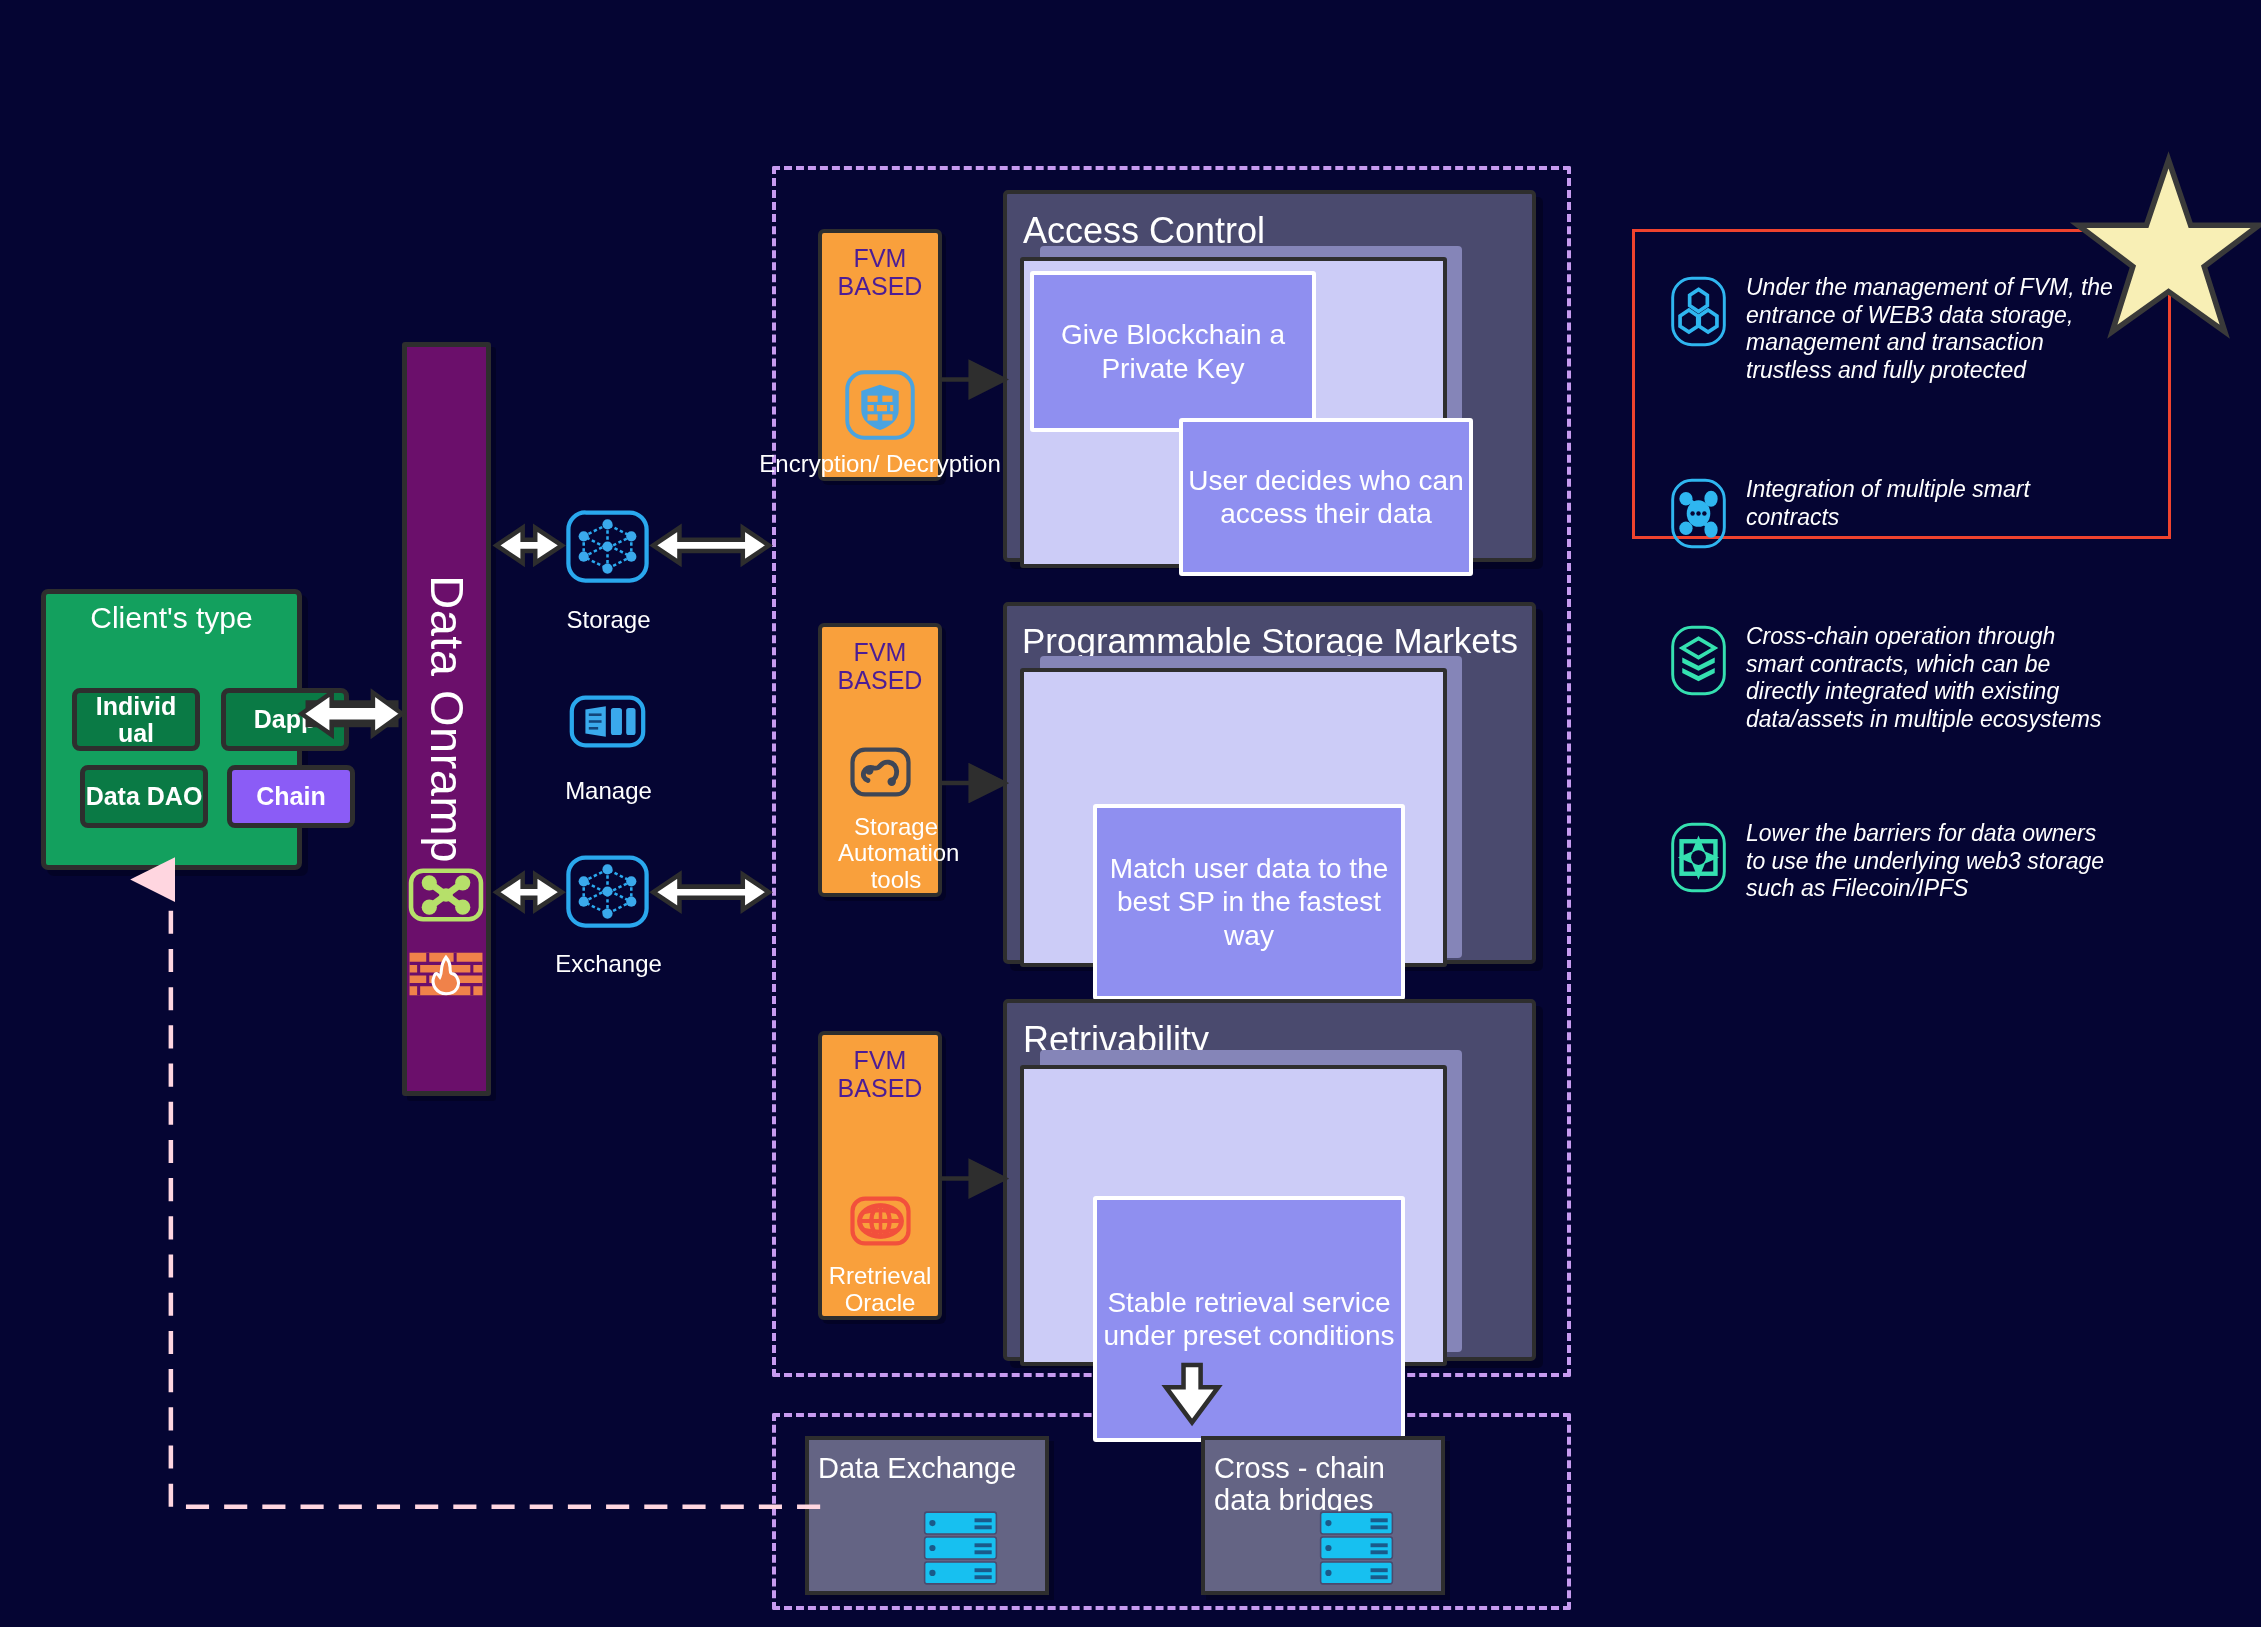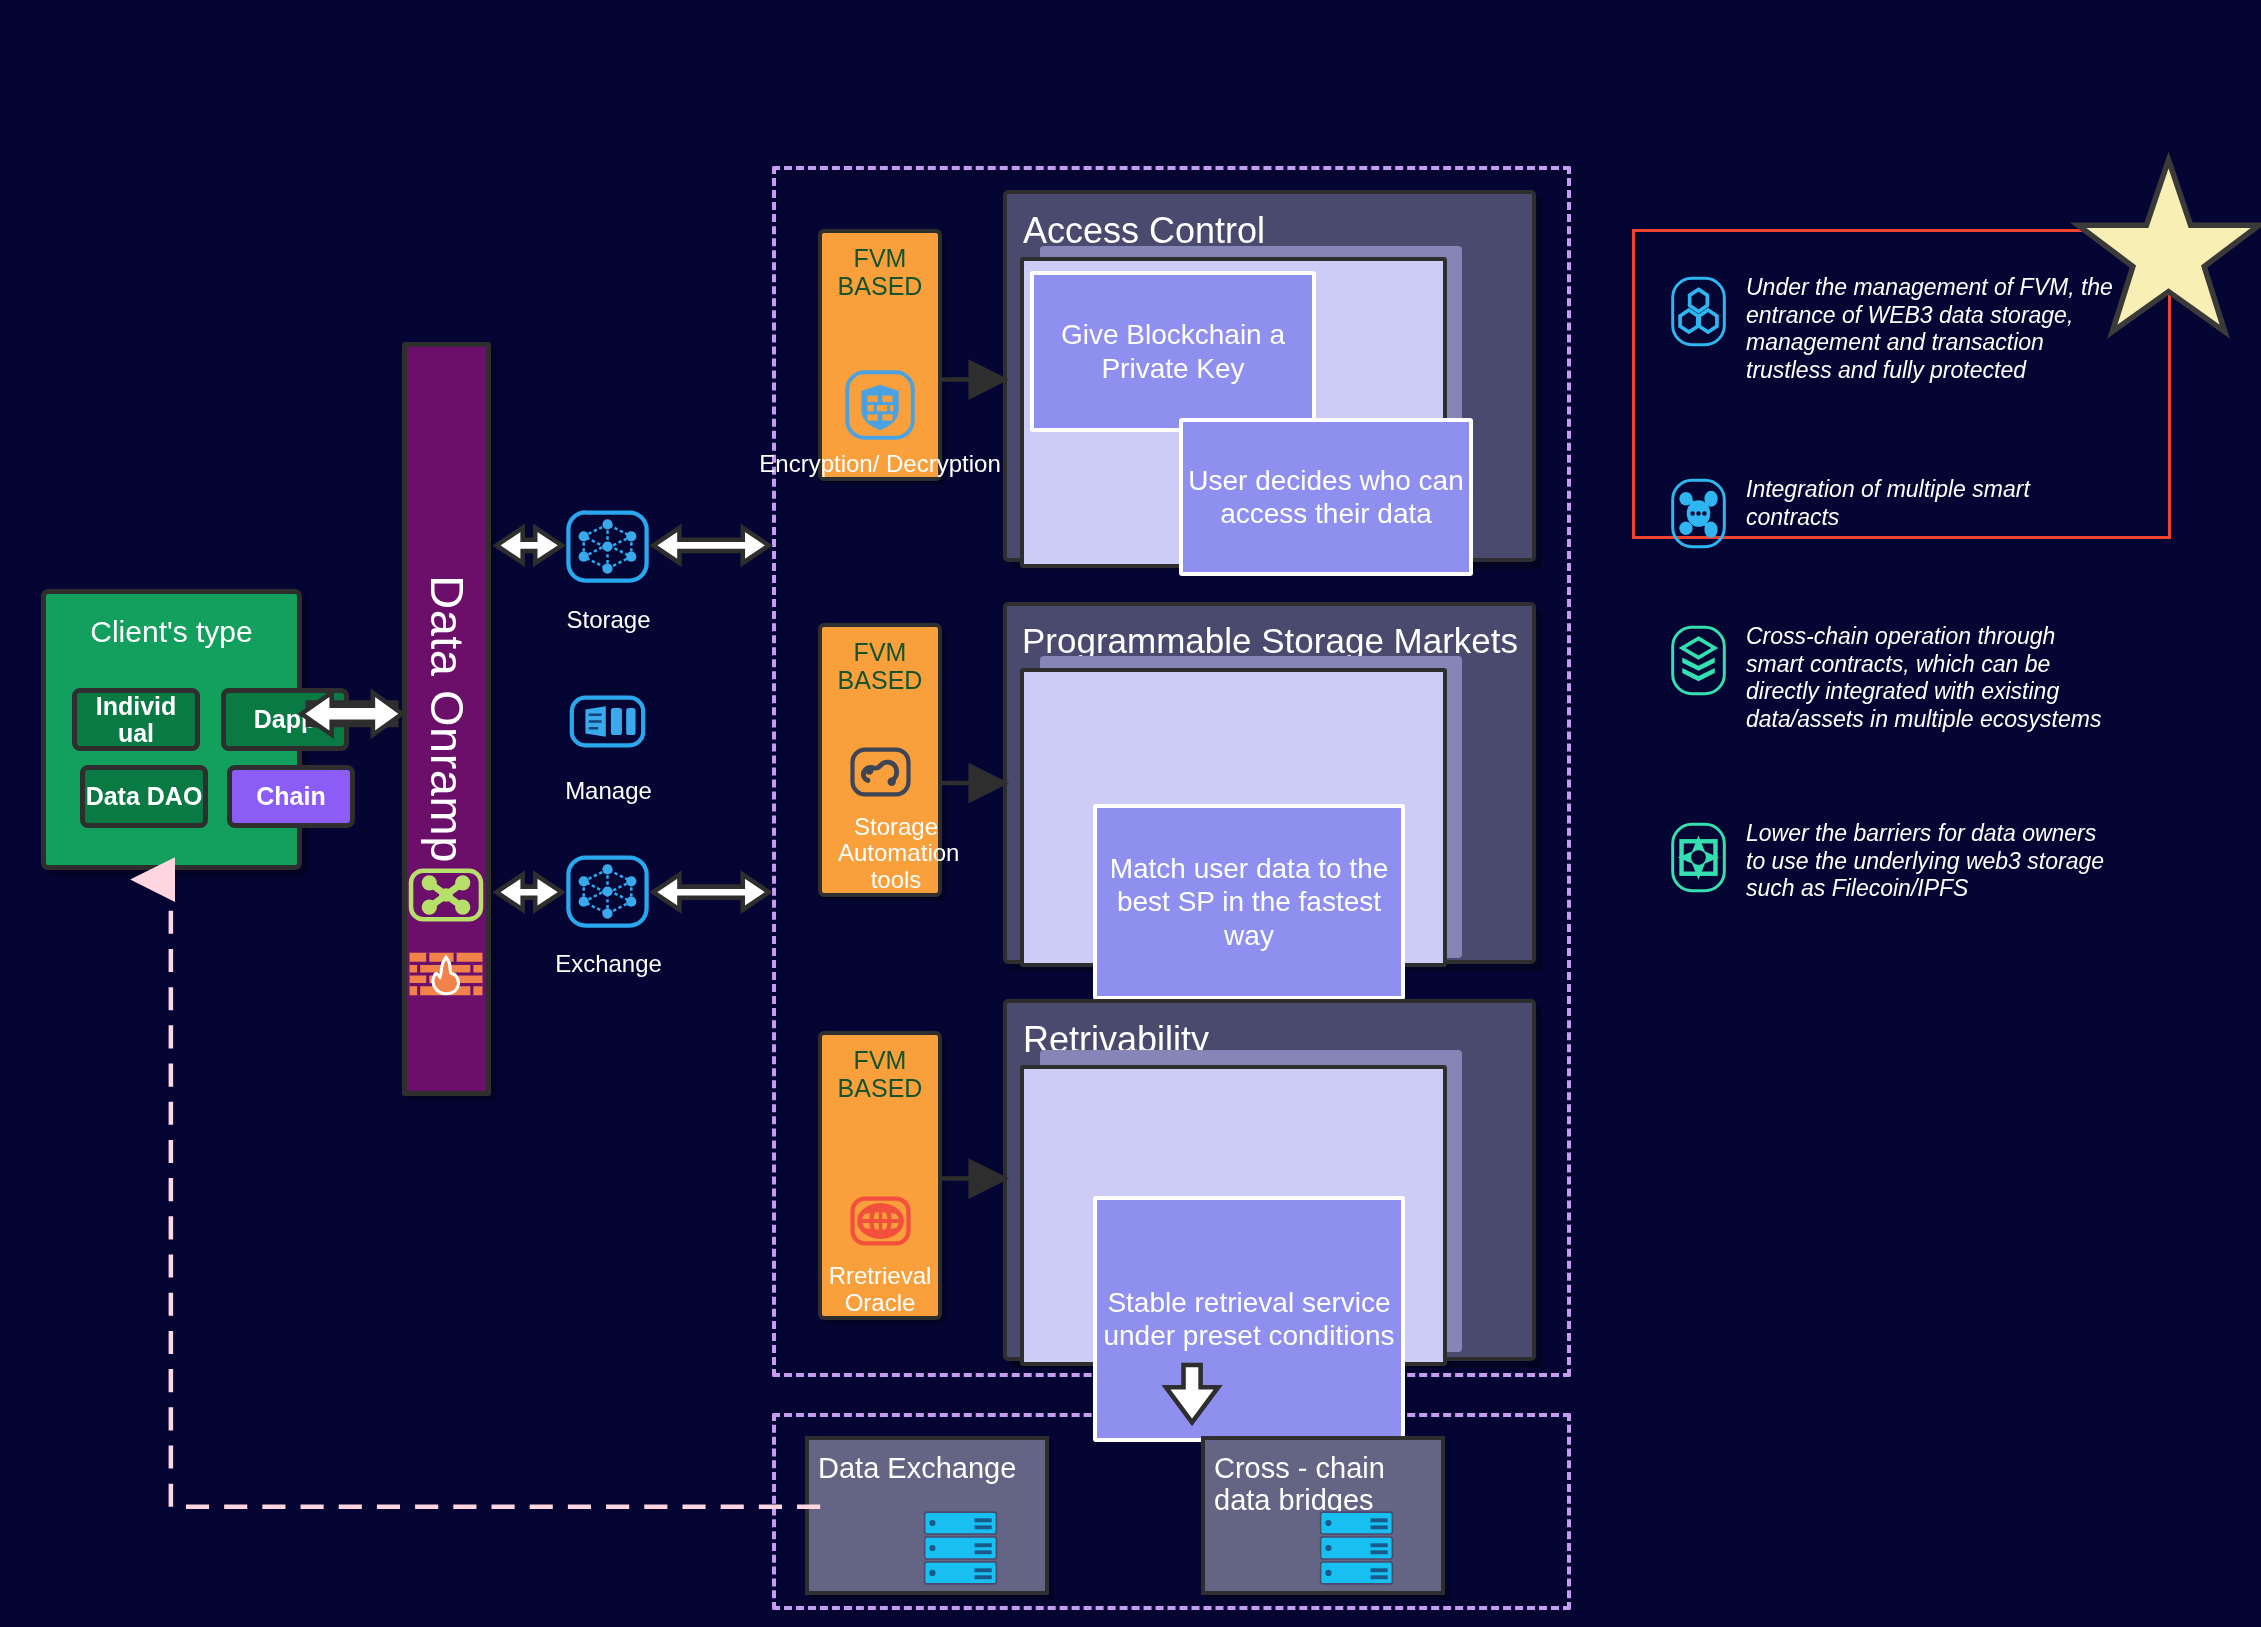--- a/index.html
+++ b/index.html
@@ -22,21 +22,21 @@
   #offline{left:514px;top:39px;width:236px;height:312px;}
   #offline .t{padding-top:13px;text-align:center;font-size:31px;line-height:1.14;}
   #offline .mid{left:20px;top:117px;width:192px;height:178px;}
   #offline .lc{left:9px;top:153px;width:211px;height:146px;
                color:#3a3a3a;font-size:26px;line-height:1.2;text-align:center;
                display:flex;align-items:center;justify-content:center;padding:3px;}
 
   
   #client{left:41px;top:589px;width:261px;height:281px;background:#13a05e;
           border:5.5px solid #2e2e2e;border-radius:7px;box-shadow:6px 6px 0 rgba(0,0,0,.25);}
-  #client .hd{color:#fff;font-size:30px;text-align:center;padding-top:21px;}
+  #client .hd{color:#fff;font-size:30px;text-align:center;padding-top:7px;}
   .chip{position:absolute;border:5.5px solid #2e2e2e;border-radius:8px;color:#fff;
         display:flex;align-items:center;justify-content:center;text-align:center;
         font-size:25px;line-height:1.08;font-weight:bold;}
   #chip0{left:26px;top:94px;width:118px;height:53px;background:#0a7a45;}
   #chip1{left:175px;top:94px;width:118px;height:53px;background:#0a7a45;}
   #chip2{left:34px;top:171px;width:118px;height:53px;background:#0a7a45;}
   #chip3{left:181px;top:171px;width:118px;height:53px;background:#8b5cf6;}
 
   
   #onramp{left:402px;top:342px;width:89px;height:754px;background:#6b0f6b;
@@ -54,21 +54,21 @@
   
   #dashmain{left:772px;top:166px;width:799px;height:1211px;
             border:4.5px dashed #c79bf0;border-radius:2px;}
   #dashbottom{left:772px;top:1413px;width:799px;height:197px;
             border:4.5px dashed #c79bf0;border-radius:2px;}
 
   
   .fvm{position:absolute;width:116px;background:#f9a03c;border:4.5px solid #2e2e2e;
        border-radius:6px;box-shadow:4px 4px 0 rgba(0,0,0,.25);
        display:flex;flex-direction:column;align-items:center;}
-  .fvm .hd{color:#14532d;font-size:25px;line-height:1.12;text-align:center;padding-top:11px;}
+  .fvm .hd{color:#4c1d95;font-size:25px;line-height:1.12;text-align:center;padding-top:11px;}
   .fvm .lab{color:#fff;font-size:24px;line-height:1.1;text-align:center;
             white-space:nowrap;margin-top:3px;}
   .fvm .ic{margin-top:auto;margin-bottom:2px;}
 
   
   #features{left:1632px;top:229px;width:539px;height:310px;border:3px solid #f0432e;}
   .feat{position:absolute;display:flex;align-items:flex-start;}
   .feat .fico{width:59px;height:75px;flex:0 0 59px;margin-right:18px;}
   .feat .ftx{color:#fff;font-size:23px;line-height:1.2;width:372px;font-style:italic;}
 

